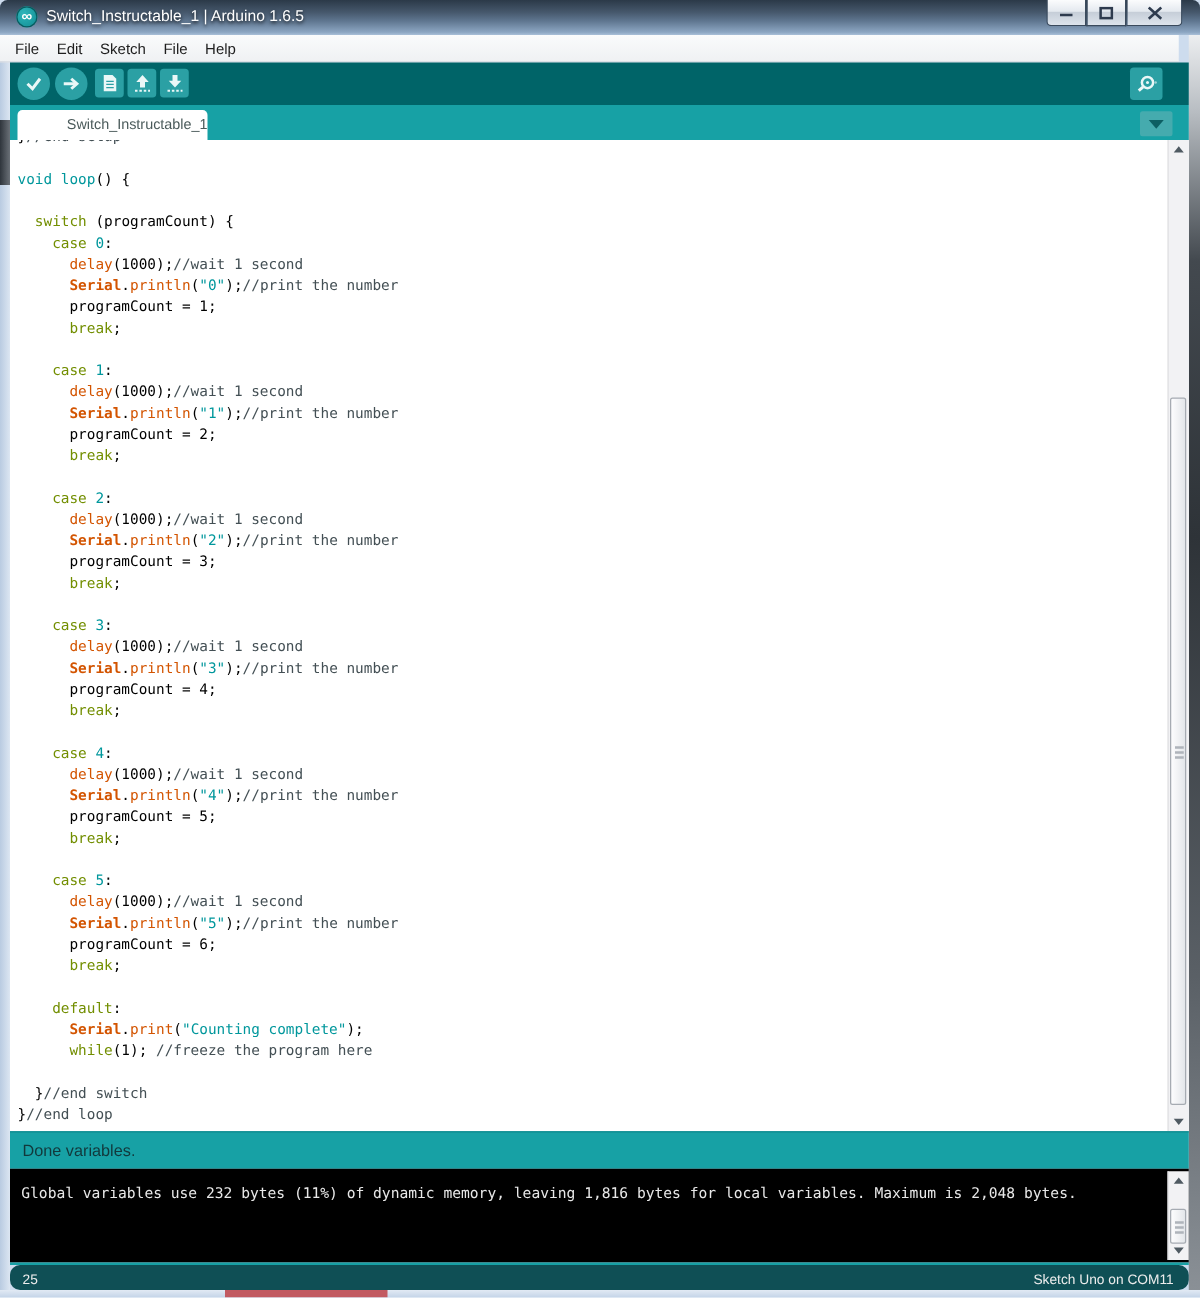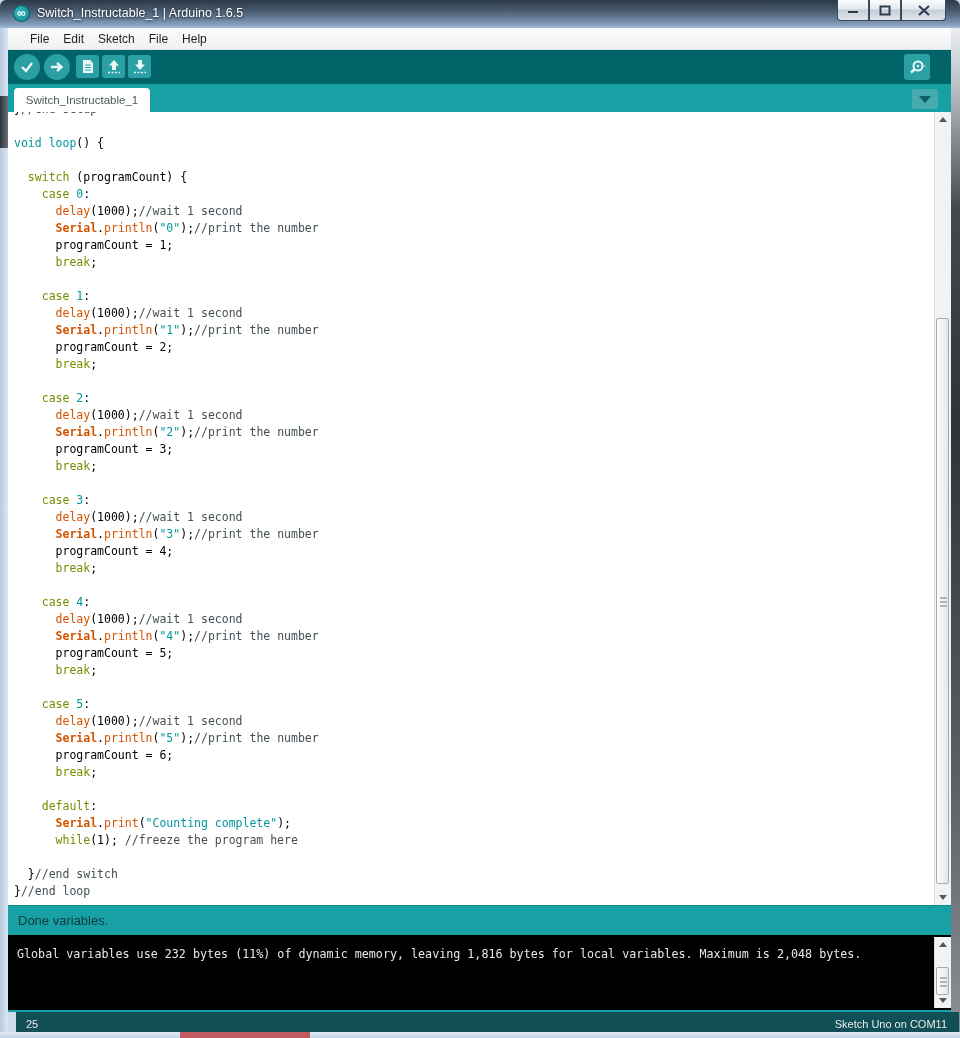--- a/index.html
+++ b/index.html
@@ -24,40 +24,40 @@
 
   
   #sliver-left{left:0;top:28px;width:8px;height:1004px;background:linear-gradient(90deg,#B9CBE1,#DCE6F2);}
   #sliver-left-dark{left:0;top:96px;width:8px;height:52px;background:linear-gradient(90deg,#2F353C,#6A7077);}
   #sliver-right{left:951px;top:28px;width:9px;height:1004px;
     background:linear-gradient(180deg,#ECEEF0 0%,#B9BEC3 6%,#43494F 18%,#2E3338 40%,#5A6066 75%,#8A9096 100%);}
   #sliver-bottom{left:0;top:1032px;width:960px;height:6px;background:linear-gradient(180deg,#E2EAF4,#C4D4E8);}
   #sliver-pink{left:180px;top:1032px;width:130px;height:6px;background:#C25A61;}
 
   
-  #menubar{left:8px;top:28px;width:943px;height:22px;background:linear-gradient(180deg,#FAFBFC,#EFF1F3);
-    border-bottom:1px solid #DDE0E3;display:flex;align-items:center;box-sizing:border-box;padding-left:15px;}
+  #menubar{left:0;top:28px;width:943px;height:22px;background:linear-gradient(180deg,#FAFBFC,#EFF1F3);
+    border-bottom:1px solid #DDE0E3;display:flex;align-items:center;box-sizing:border-box;padding-left:5px;}
   .menu-item{padding:2px 7px;font-size:12px;color:#1E1E1E;}
 
   
   #toolbar{left:8px;top:50px;width:943px;height:34px;background:#006468;}
   .tb-btn{position:absolute;background:#2BA0A4;display:flex;align-items:center;justify-content:center;}
   .tb-round{width:26px;height:26px;border-radius:50%;top:4px;}
   .tb-square{width:23px;height:23px;border-radius:3px;top:5px;}
   #btn-verify{left:6px;}
   #btn-upload{left:36px;}
   #btn-new{left:68px;}
   #btn-open{left:94px;}
   #btn-save{left:120px;}
   #btn-serial{left:896px;top:4px;width:26px;height:26px;border-radius:3px;}
 
   
   #tabstrip{left:8px;top:84px;width:943px;height:28px;background:#17A1A5;}
-  #tab-active{position:absolute;left:6px;top:4px;width:136px;height:24px;background:#FFFFFF;
-    border-radius:4px 4px 0 0;display:flex;align-items:center;justify-content:center;}
+  #tab-active{position:absolute;left:6px;top:4px;width:152px;height:24px;background:#FFFFFF;
+    border-radius:4px 4px 0 0;display:flex;align-items:center;justify-content:flex-end;}
   #tab-label{font-size:11.5px;color:#4A5A5A;}
   #tab-menu-btn{position:absolute;right:13px;top:5px;width:26px;height:20px;background:#45ABAE;
     border-radius:2px;display:flex;align-items:center;justify-content:center;}
   .tri-down{width:0;height:0;border-left:6px solid transparent;border-right:6px solid transparent;border-top:7px solid #0D5F63;}
 
   
   #editor{left:8px;top:112px;width:943px;height:793px;background:#FFFFFF;overflow:hidden;}
   #code{position:absolute;left:6px;top:-11px;margin:0;font-family:"DejaVu Sans Mono",monospace;
     font-size:11.5px;line-height:17px;}
   .code-line{height:17px;white-space:pre;}
@@ -88,22 +88,22 @@
   #console{left:8px;top:935px;width:943px;height:75px;background:#000000;overflow:hidden;}
   #console-pre{position:absolute;left:9px;top:-7px;margin:0;font-family:"DejaVu Sans Mono",monospace;
     font-size:11.7px;line-height:17.5px;}
   .console-line{height:17.5px;white-space:pre;}
   .tone-normal{color:#E8E8E8;}
   .tone-muted{color:#8A5A35;}
 
   #teal-line{left:8px;top:1010px;width:943px;height:2px;background:#17A1A5;}
 
   
-  #statusbar{left:16px;top:1012px;width:943px;height:20px;background:#0F4F55;display:flex;align-items:center;
-    justify-content:space-between;box-sizing:border-box;padding:4px 12px 0 10px;}
+  #statusbar{left:8px;top:1012px;width:943px;height:20px;background:#0F4F55;display:flex;align-items:center;
+    justify-content:space-between;box-sizing:border-box;padding:4px 12px 0 10px;border-radius:8px;}
   .statusbar-text{color:#ECECEC;font-size:11px;}
 
   svg{display:block;}
 </style>
 </head>
 <body>
 
 <div class="abs" id="sliver-left"></div>
 <div class="abs" id="sliver-left-dark"></div>
 <div class="abs" id="sliver-right"></div>

